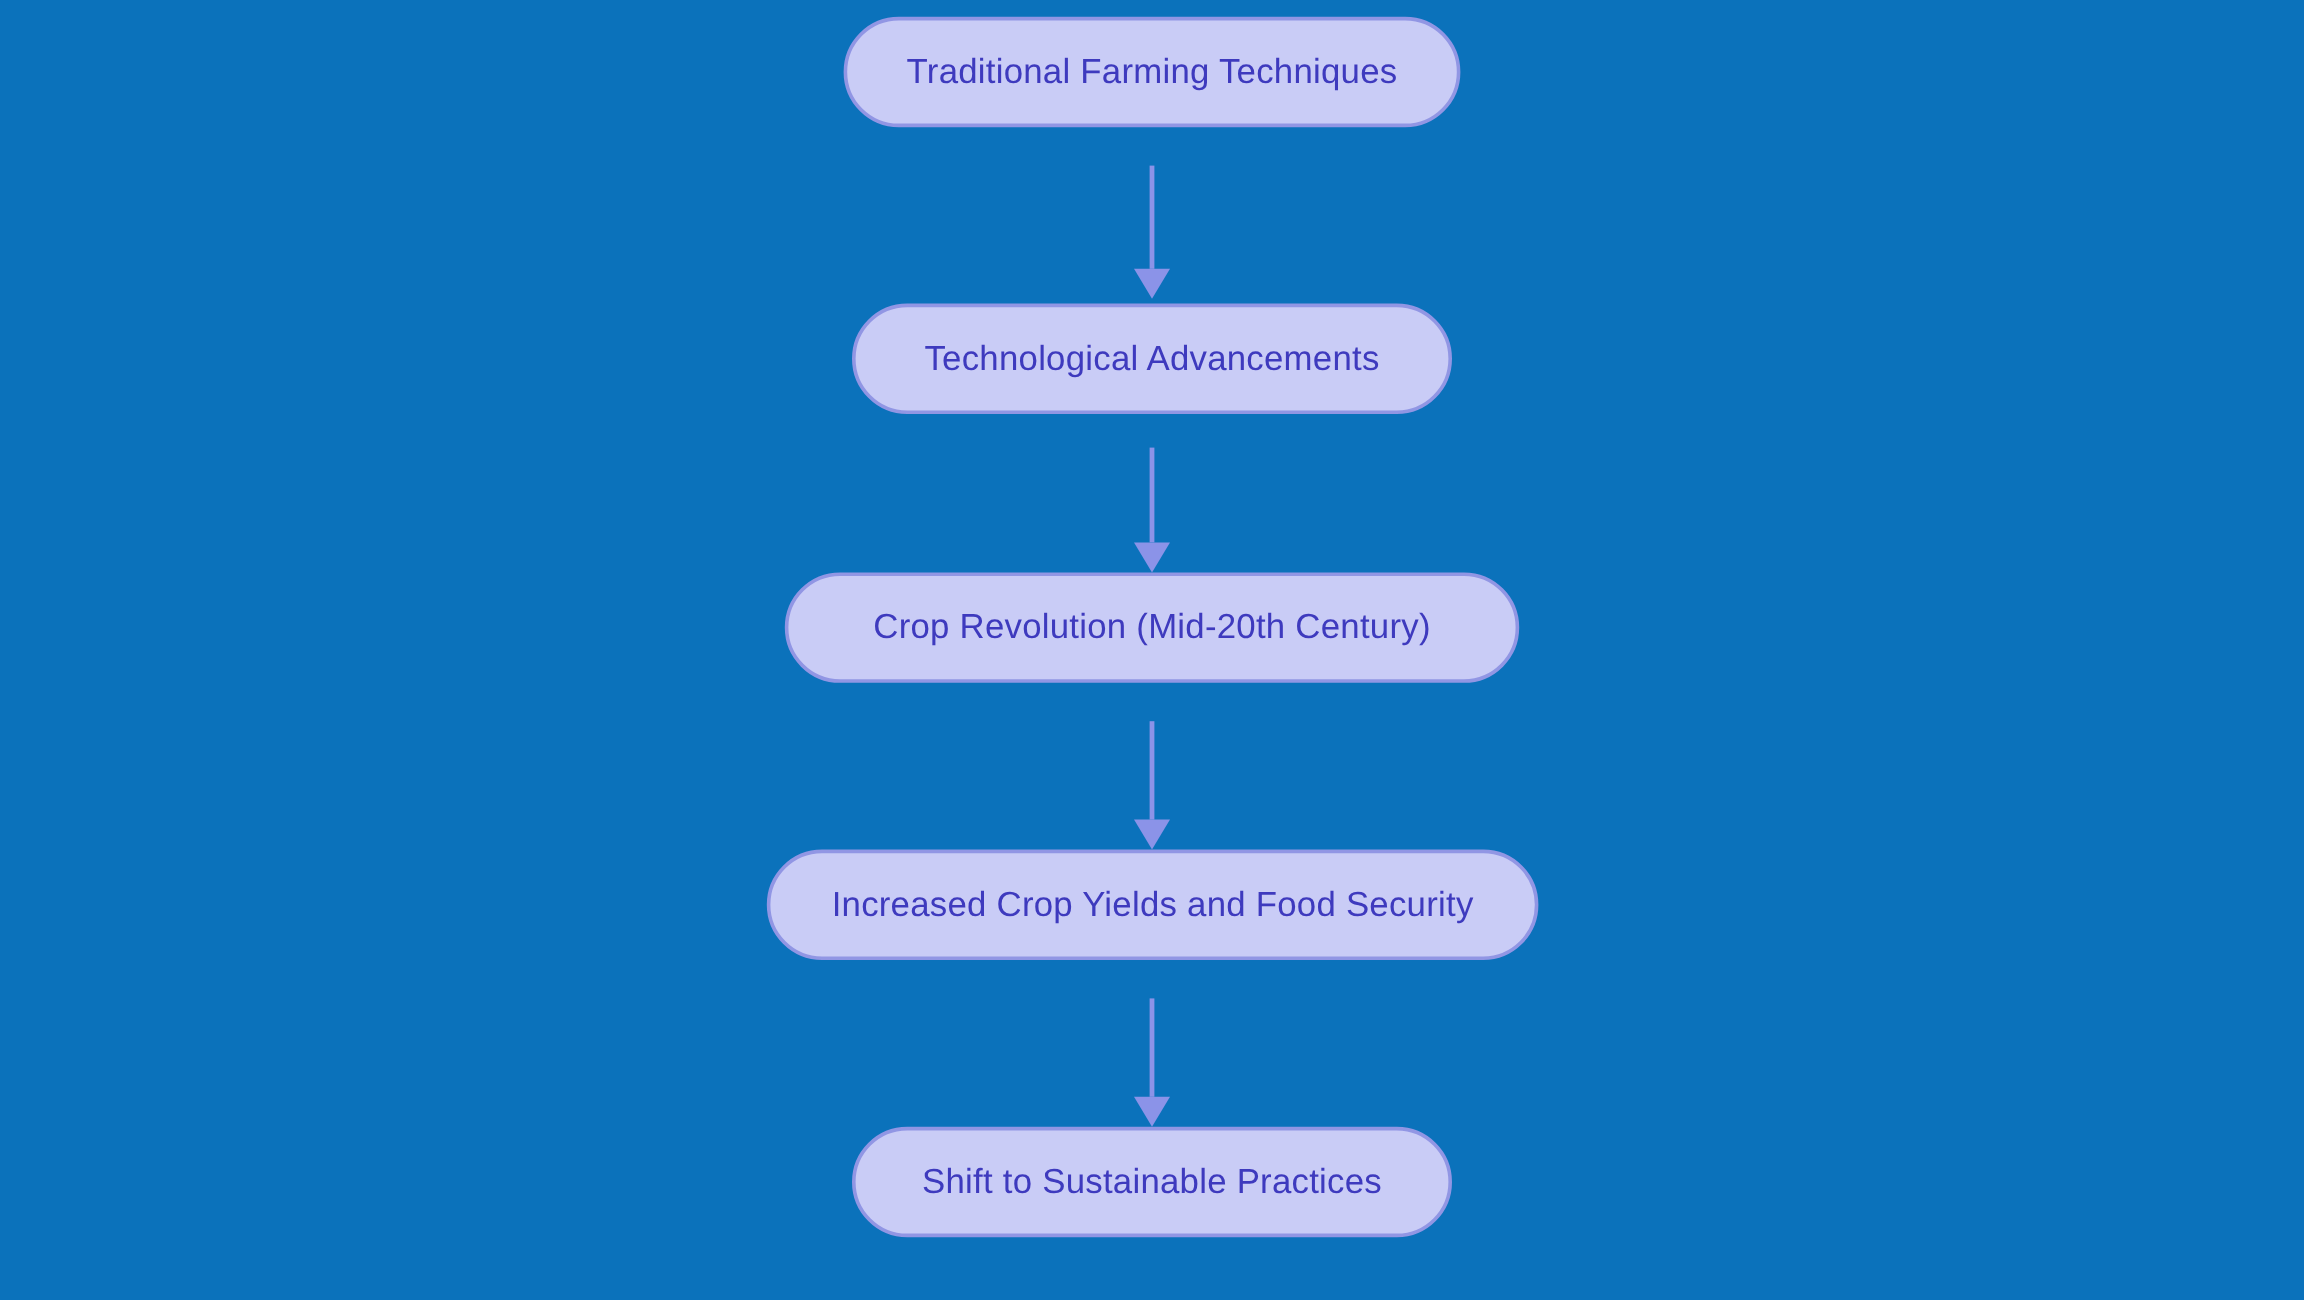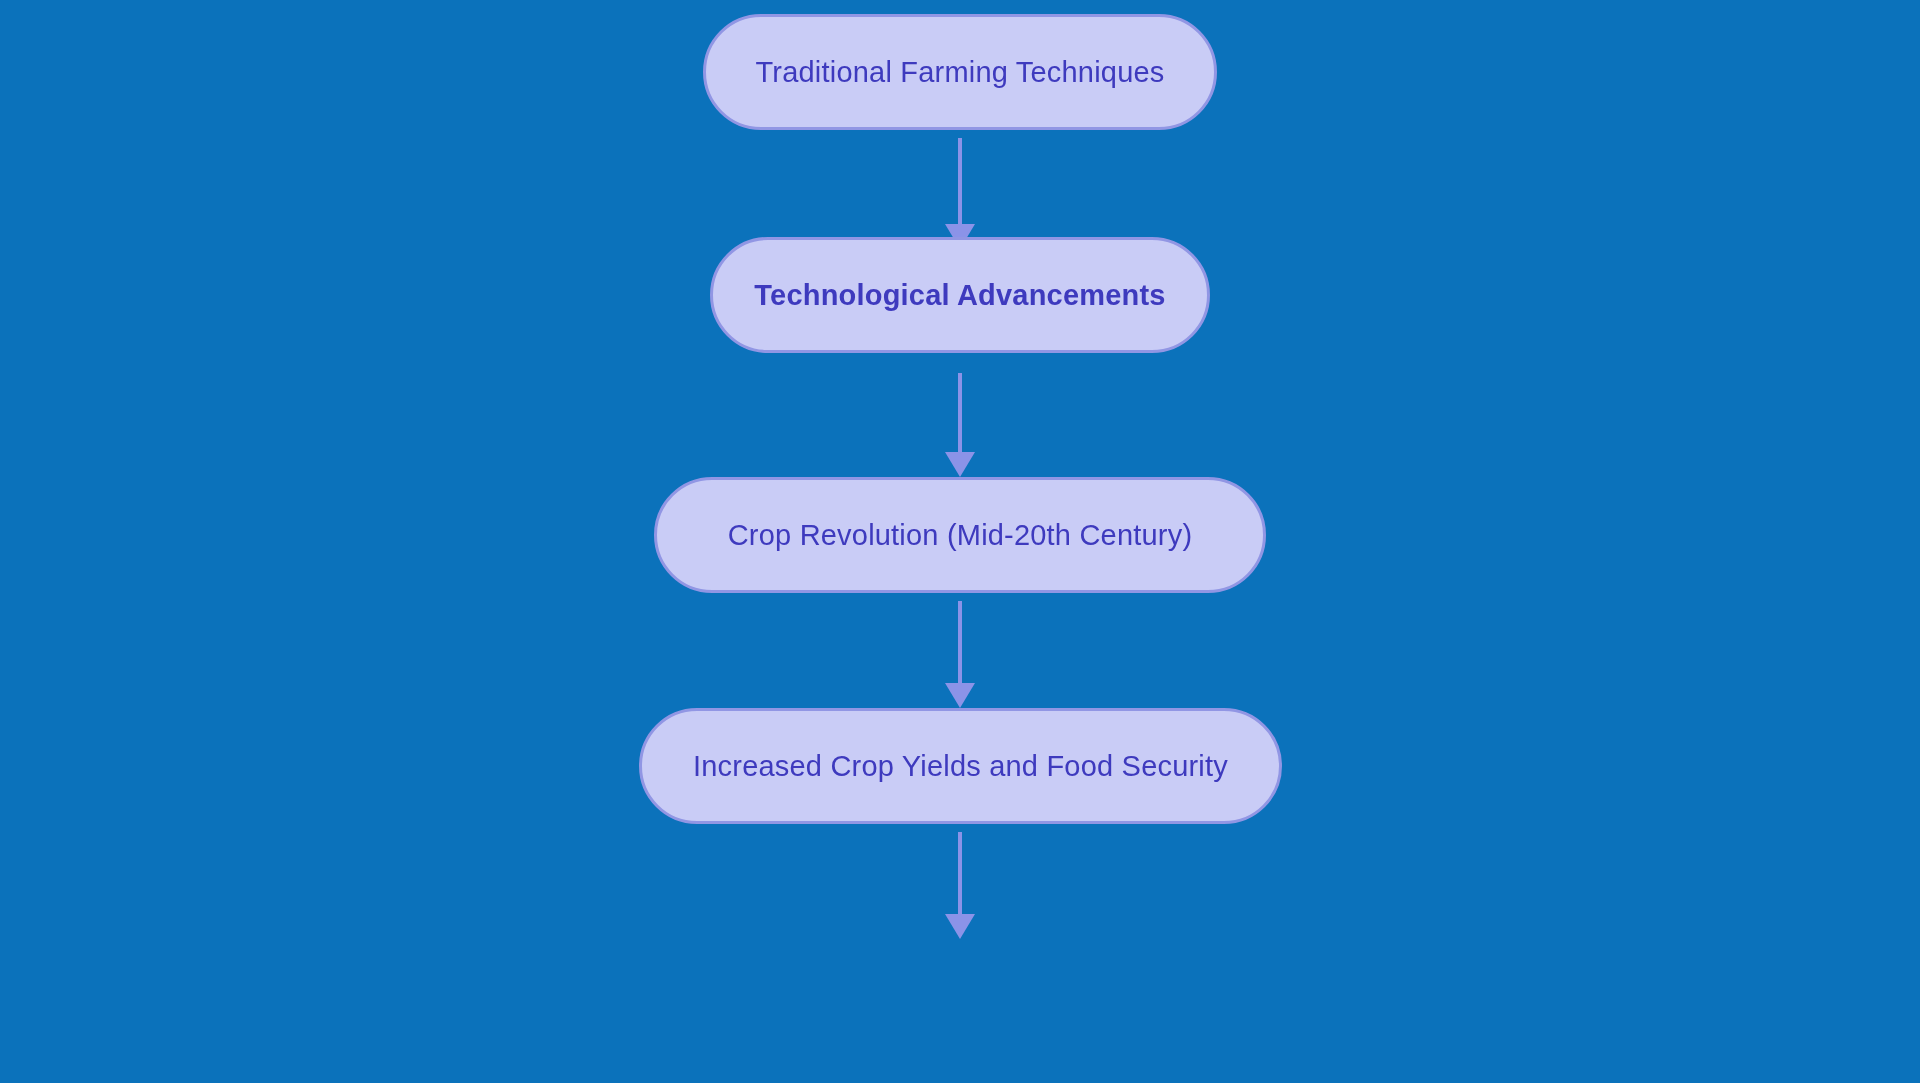--- a/index.html
+++ b/index.html
@@ -18,36 +18,36 @@
   }
   .canvas {
     position: relative;
     width: 1920px;
     height: 1083px;
     background: var(--background);
     overflow: hidden;
   }
   .node {
     position: absolute;
-    height: 116px;
+    height: 92px;
     border-radius: 62px;
     background: var(--node-fill);
     border: 3px solid var(--node-border);
     display: flex;
     align-items: center;
     justify-content: center;
     color: var(--node-text);
     font-size: 29px;
     font-weight: 400;
     letter-spacing: 0.2px;
     text-align: center;
     white-space: nowrap;
   }
   .n1 { left: 703px; top: 14px;  width: 514px; }
-  .n2 { left: 710px; top: 237px; width: 500px; font-weight: bold; }
+  .n2 { left: 710px; top: 253px; width: 500px; }
   .n3 { left: 654px; top: 477px; width: 612px; }
   .n4 { left: 639px; top: 708px; width: 643px; }
   .n5 { left: 710px; top: 939px; width: 500px; }
 
   .edge {
     position: absolute;
     left: 945px;
     width: 30px;
     display: flex;
     flex-direction: column;
@@ -104,14 +104,17 @@
 
   <div class="node n4">
     <span>Increased Crop Yields and Food Security</span>
   </div>
 
   <div class="edge e4">
     <div class="shaft"></div>
     <div class="head"></div>
   </div>
 
+  <div class="node n5">
+    <span>Shift to Sustainable Practices</span>
+  </div>
 
 </div>
 
 </body></html>

